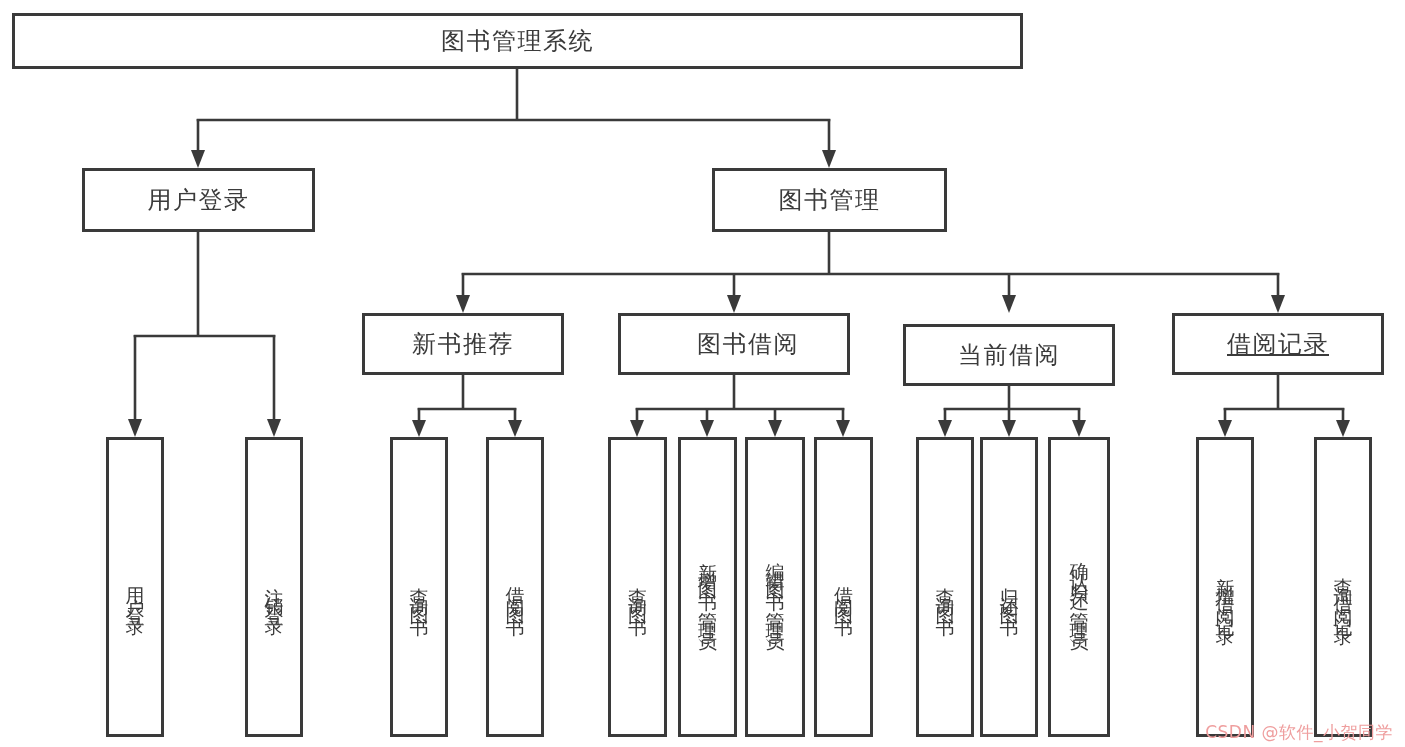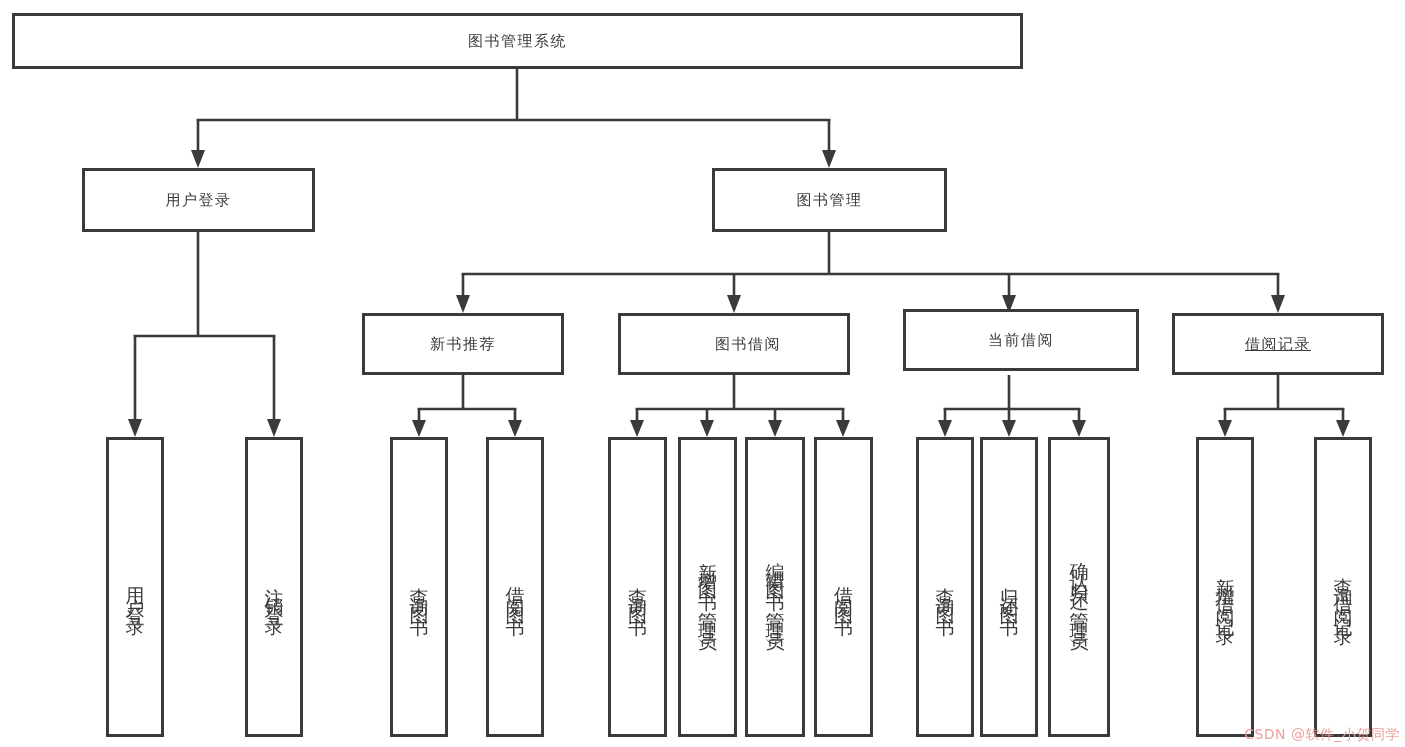--- a/index.html
+++ b/index.html
@@ -23,35 +23,35 @@
   .node {
     position: absolute;
     border: 3px solid var(--line);
     background: #ffffff;
     display: flex;
     align-items: center;
     justify-content: center;
     color: var(--text);
     box-sizing: border-box;
   }
-  .hbox { font-size: 15px; letter-spacing: 1.5px; }
+  .hbox { font-size: 24px; letter-spacing: 1.5px; }
   .vbox { font-size: 19px; }
   .vbox .lbl {
     writing-mode: vertical-rl;
     text-orientation: mixed;
     letter-spacing: 10px;
     line-height: 1.15;
     margin-bottom: -10px;
     white-space: nowrap;
   }
   .watermark {
     position: absolute;
-    right: 5px;
+    right: 12px;
     bottom: 3px;
-    font-size: 14px;
+    font-size: 17px;
     letter-spacing: 0.5px;
     color: var(--watermark-color);
     z-index: 5;
   }
 </style>
 </head>
 <body>
 
 <div class="stage">
 
@@ -127,21 +127,21 @@
   <div class="node hbox" style="left:712px; top:168px; width:235px; height:64px;">
     <span class="lbl">图书管理</span>
   </div>
 
   <div class="node hbox" style="left:362px; top:313px; width:202px; height:62px;">
     <span class="lbl">新书推荐</span>
   </div>
   <div class="node hbox" style="left:618px; top:313px; width:232px; height:62px;padding-left:28px;">
     <span class="lbl">图书借阅</span>
   </div>
-  <div class="node hbox" style="left:903px; top:309px; width:236px; height:62px;font-family:Liberation Mono, monospace;">
+  <div class="node hbox" style="left:903px; top:324px; width:212px; height:62px;font-family:Liberation Mono, monospace;">
     <span class="lbl">当前借阅</span>
   </div>
   <div class="node hbox" style="left:1172px; top:313px; width:212px; height:62px;text-decoration:underline;">
     <span class="lbl">借阅记录</span>
   </div>
 
   <div class="node vbox" style="left:106px; top:437px; width:58px; height:300px;">
     <span class="lbl">用户登录</span>
   </div>
   <div class="node vbox" style="left:245px; top:437px; width:58px; height:300px;">

